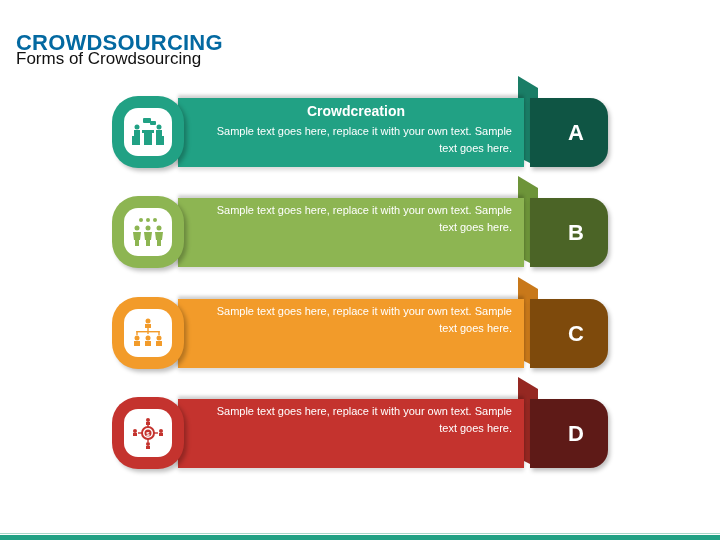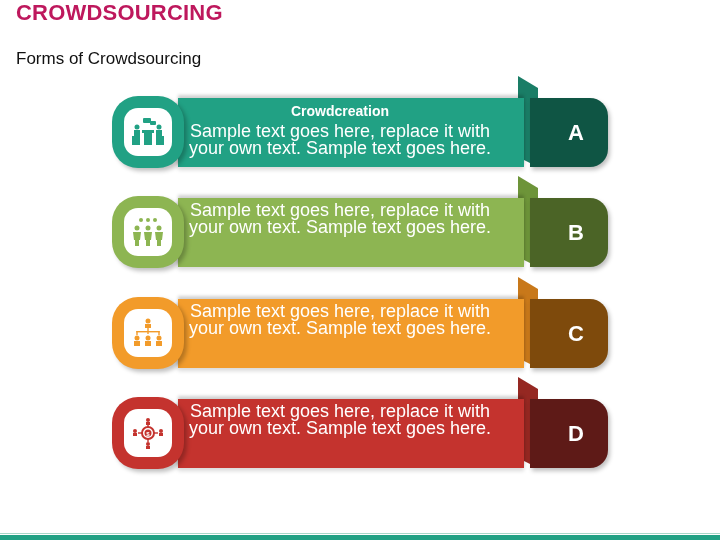--- a/index.html
+++ b/index.html
@@ -1,29 +1,29 @@
 <!DOCTYPE html>
 <html><head>
   <meta charset="utf-8">
   <style>
     * { box-sizing: border-box; margin: 0; padding: 0; }
     body { width: 720px; height: 540px; background: #ffffff; position: relative; overflow: hidden; font-family: "Liberation Sans", sans-serif; }
-    .title { position: absolute; left: 16px; top: 0; font-size: 22px; font-weight: bold; color: #be185d; letter-spacing: 0.2px; }
+    .title { position: absolute; left: 16px; top: 30px; font-size: 22px; font-weight: bold; color: #0369a1; letter-spacing: 0.2px; }
     .subtitle { position: absolute; left: 16px; top: 49px; font-size: 17px; color: #111; }
     .row { position: absolute; left: 112px; width: 500px; height: 110px; }
     .band { position: absolute; left: 66px; top: 22px; width: 346px; height: 69px; box-shadow: 0 -3px 3px rgba(0,0,0,0.18), 0 3px 4px rgba(0,0,0,0.15); }
     .tab { position: absolute; left: 418px; top: 22px; width: 78px; height: 69px; border-radius: 0 18px 18px 0; box-shadow: 2px 3px 4px rgba(0,0,0,0.25); display: flex; align-items: center; justify-content: center; padding-left: 14px; }
     .tab span { color: #fff; font-size: 22px; font-weight: bold; }
     .fold { position: absolute; left: 406px; top: 0; width: 20px; height: 91px; }
     .fold svg { display: block; }
     .circle { position: absolute; left: 0; top: 20px; width: 72px; height: 72px; border-radius: 26px; box-shadow: 3px 3px 4px rgba(0,0,0,0.25); display: flex; align-items: center; justify-content: center; }
     .inner { width: 48px; height: 48px; background: #fff; border-radius: 14px; display: flex; align-items: center; justify-content: center; }
-    .text { position: absolute; left: 72px; top: 26px; width: 312px; text-align: center; color: #fff; }
+    .text { position: absolute; left: 88px; top: 26px; width: 312px; text-align: center; color: #fff; }
     .heading { font-size: 14px; font-weight: bold; line-height: 18px; margin-bottom: 3px; }
-    .body { font-size: 18px; line-height: 17px; }
+    .body { font-size: 11px; line-height: 17px; text-align: right; }
     .footer { position: absolute; left: 0; top: 535px; width: 720px; height: 5px; }
     .footer-line { position: absolute; left: 0; top: 533px; width: 720px; height: 1px; background: #a8d8c9; }
   </style>
 </head>
 <body>
 
 <div class="title">CROWDSOURCING</div>
 <div class="subtitle">Forms of Crowdsourcing</div>
 
 <div class="row" style="top:76px;">

